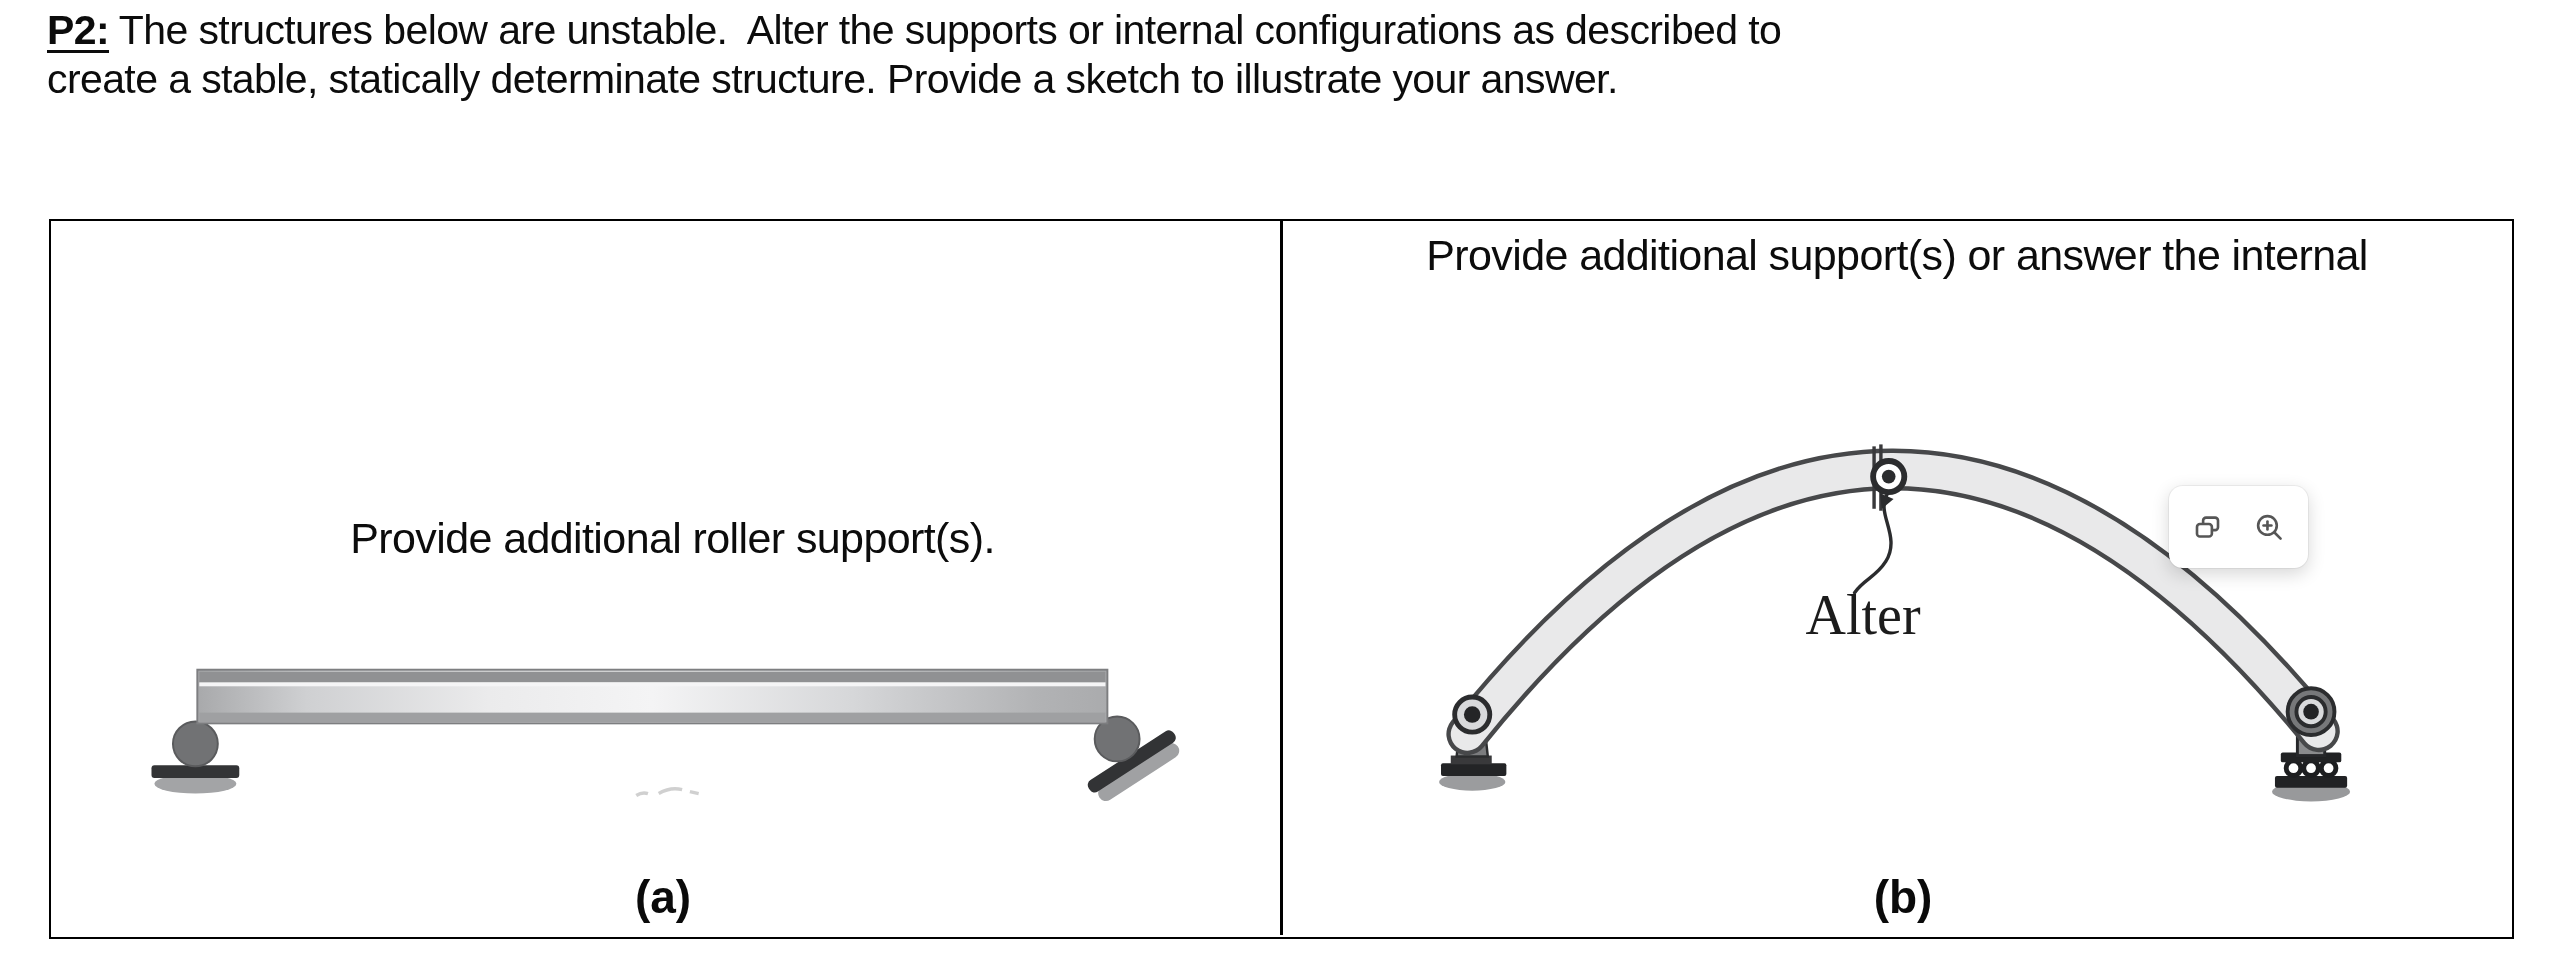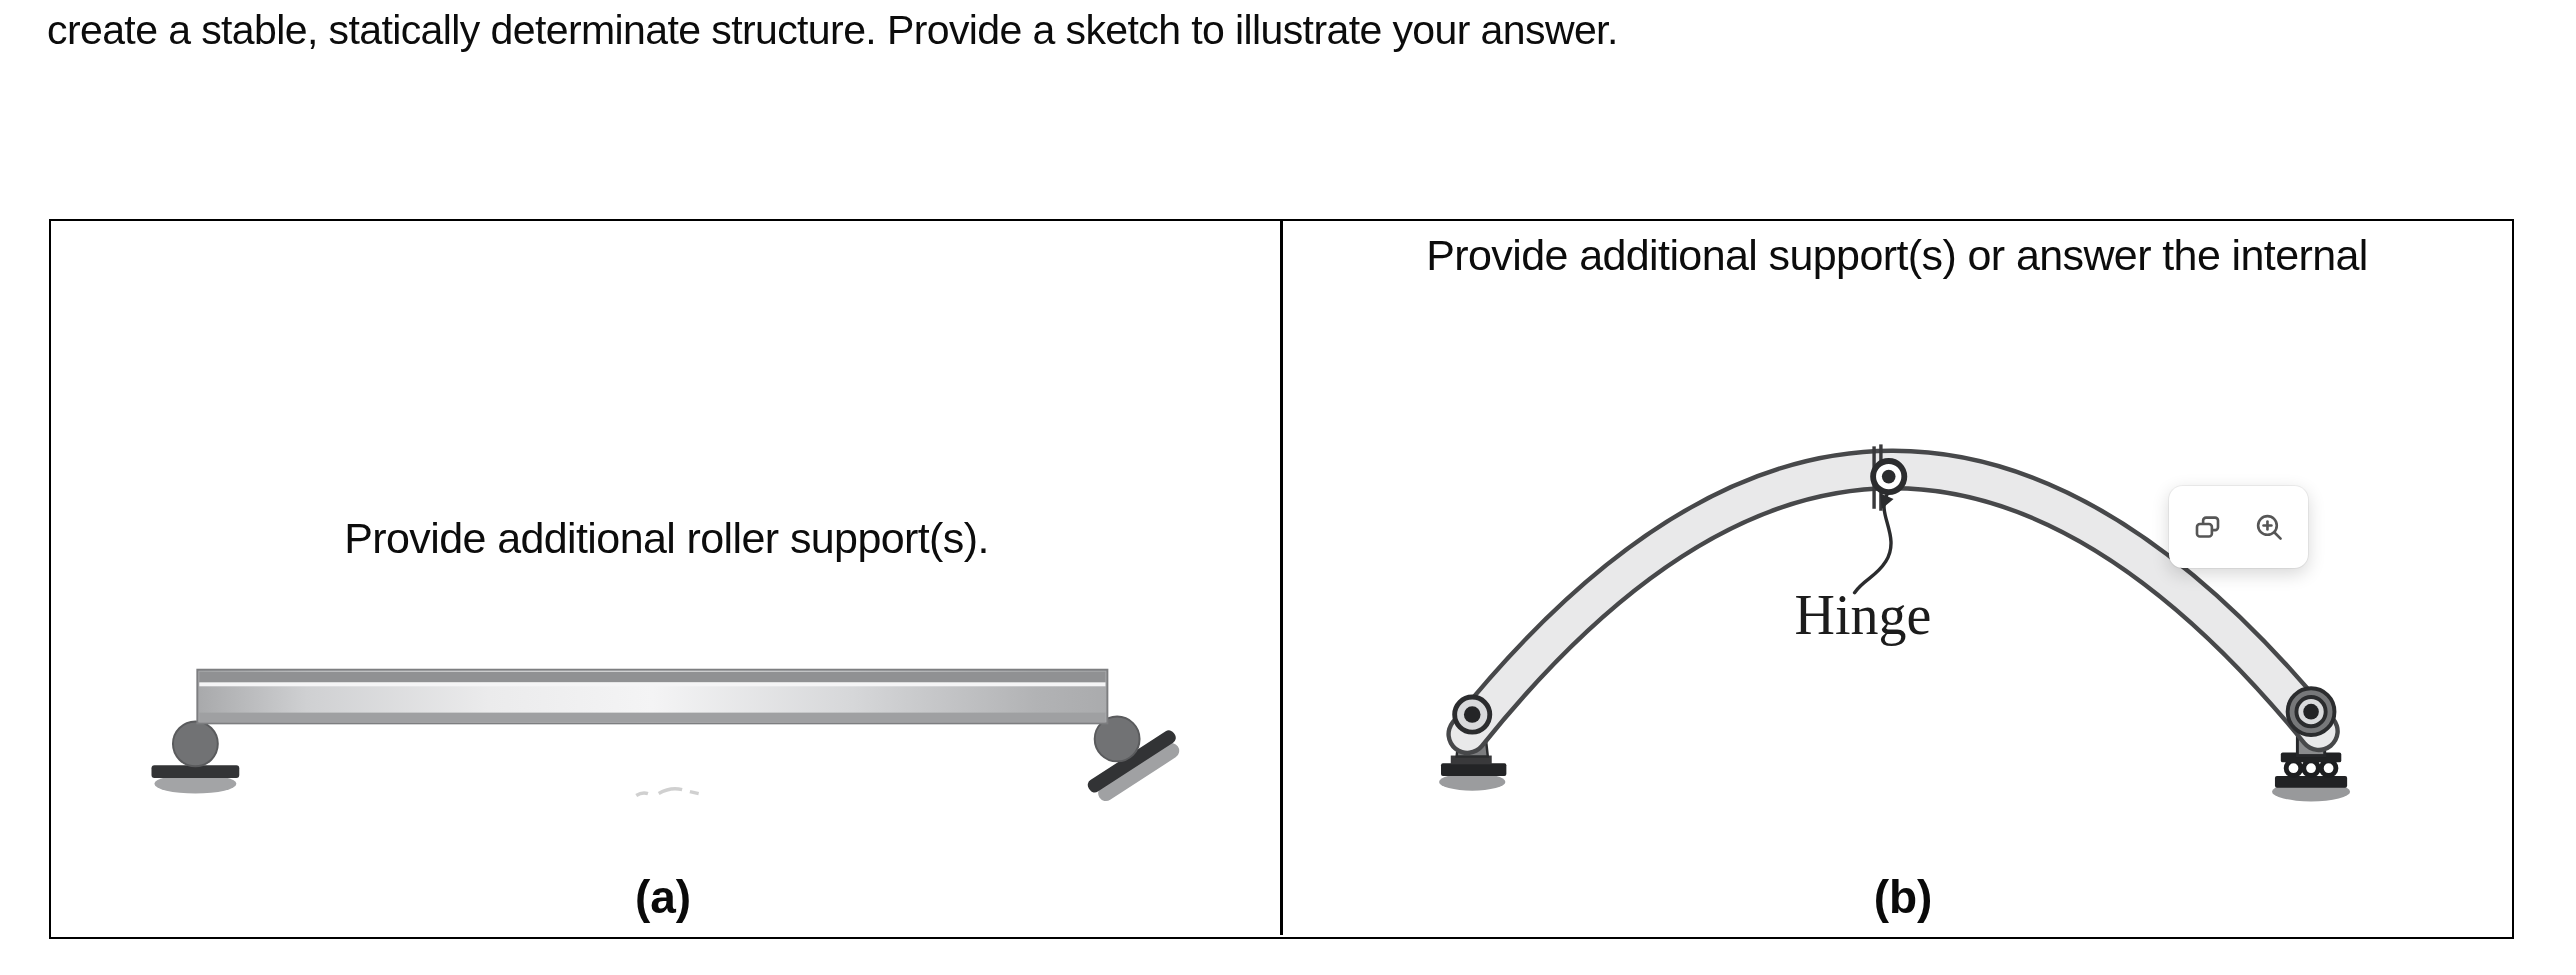--- a/index.html
+++ b/index.html
@@ -12,21 +12,21 @@
   .hline{white-space:pre;font-size:41px;line-height:49px;letter-spacing:-0.6px;color:#0c0c0c;}
   .plabel{font-weight:bold;text-decoration:underline;text-decoration-thickness:2.9px;text-underline-offset:5.9px;margin-right:9.8px;}
   
   .figure-table{
     position:absolute;left:49px;top:219px;width:2465px;height:720px;
     border:2.9px solid #000;box-sizing:border-box;background:#fff;
   }
   .tdivider{position:absolute;left:1229px;top:0;width:2.9px;height:714px;background:#000;}
   .cell-svg{position:absolute;top:222px;}
   .caption{position:absolute;text-align:center;font-size:43px;line-height:62px;letter-spacing:-0.6px;color:#0c0c0c;}
-  .caption-a{left:52px;top:507px;width:1229px;}
+  .caption-a{left:52px;top:507px;width:1229px;padding-left:6px;}
   .caption-b{left:1283px;top:224px;width:1228px;}
   .sublabel{position:absolute;top:870px;width:156px;text-align:center;font-weight:bold;font-size:46px;color:#0a0a0a;}
   .label-a{left:585px;}
   .label-b{left:1825px;}
   .hinge-label{
     position:absolute;left:1780px;top:583px;width:166px;text-align:center;
     font-family:"Liberation Serif",serif;font-size:56px;color:#1c1c1c;letter-spacing:0;
   }
   
   .img-toolbar{
@@ -40,20 +40,21 @@
     display:flex;align-items:center;justify-content:center;padding:0;cursor:pointer;
   }
   .tb-btn svg{display:block;}
 </style>
 </head>
 <body>
 
 <div class="page">
 
   <div class="header">
+    <div class="hline"><span class="plabel">P2:</span><span>The structures below are unstable.  Alter the supports or internal configurations as described to</span></div>
     <div class="hline">create a stable, statically determinate structure. Provide a sketch to illustrate your answer.</div>
   </div>
 
   <div class="figure-table">
     <div class="tdivider"></div>
   </div>
 
   <div class="caption caption-a">Provide additional roller support(s).</div>
 
   <svg class="cell-svg" style="left:52px;" width="1229" height="714" viewBox="0 0 1260 732">
@@ -127,21 +128,21 @@
     </g>
 
     <circle cx="194" cy="505" r="18" fill="#d8d9db" stroke="#2b2c2e" stroke-width="5"></circle>
     <circle cx="194" cy="505" r="8.5" fill="#242527"></circle>
 
     <circle cx="1054" cy="502" r="24" fill="#77787a" stroke="#2b2c2e" stroke-width="4"></circle>
     <circle cx="1054" cy="502" r="15" fill="#d9dadc" stroke="#2b2c2e" stroke-width="4"></circle>
     <circle cx="1054" cy="502" r="8" fill="#222325"></circle>
   </svg>
 
-  <div class="hinge-label">Hinge</div>
+  <div class="hinge-label">Alter</div>
 
   <div class="img-toolbar">
     <button class="tb-btn" type="button">
       <svg width="35" height="35" viewBox="0 0 24 24" fill="none" stroke="#565656" stroke-width="1.8" stroke-linejoin="round" stroke-linecap="round">
         <rect x="9" y="5.2" width="10.2" height="8.6" rx="2"></rect>
         <rect x="4.8" y="9.6" width="10.2" height="8.6" rx="2" fill="#ffffff"></rect>
       </svg>
     </button>
     <button class="tb-btn" type="button">
       <svg width="35" height="35" viewBox="0 0 24 24" fill="none" stroke="#565656" stroke-width="1.8" stroke-linecap="round">

